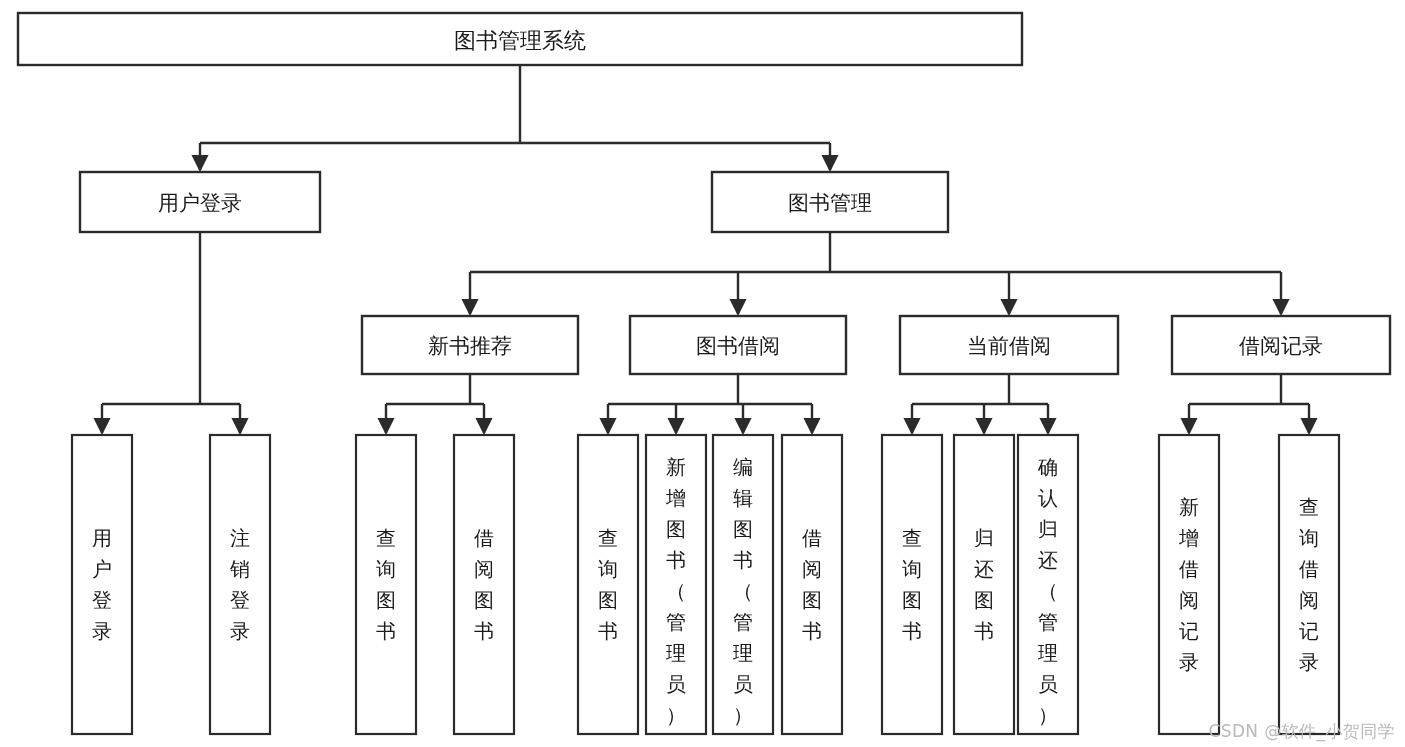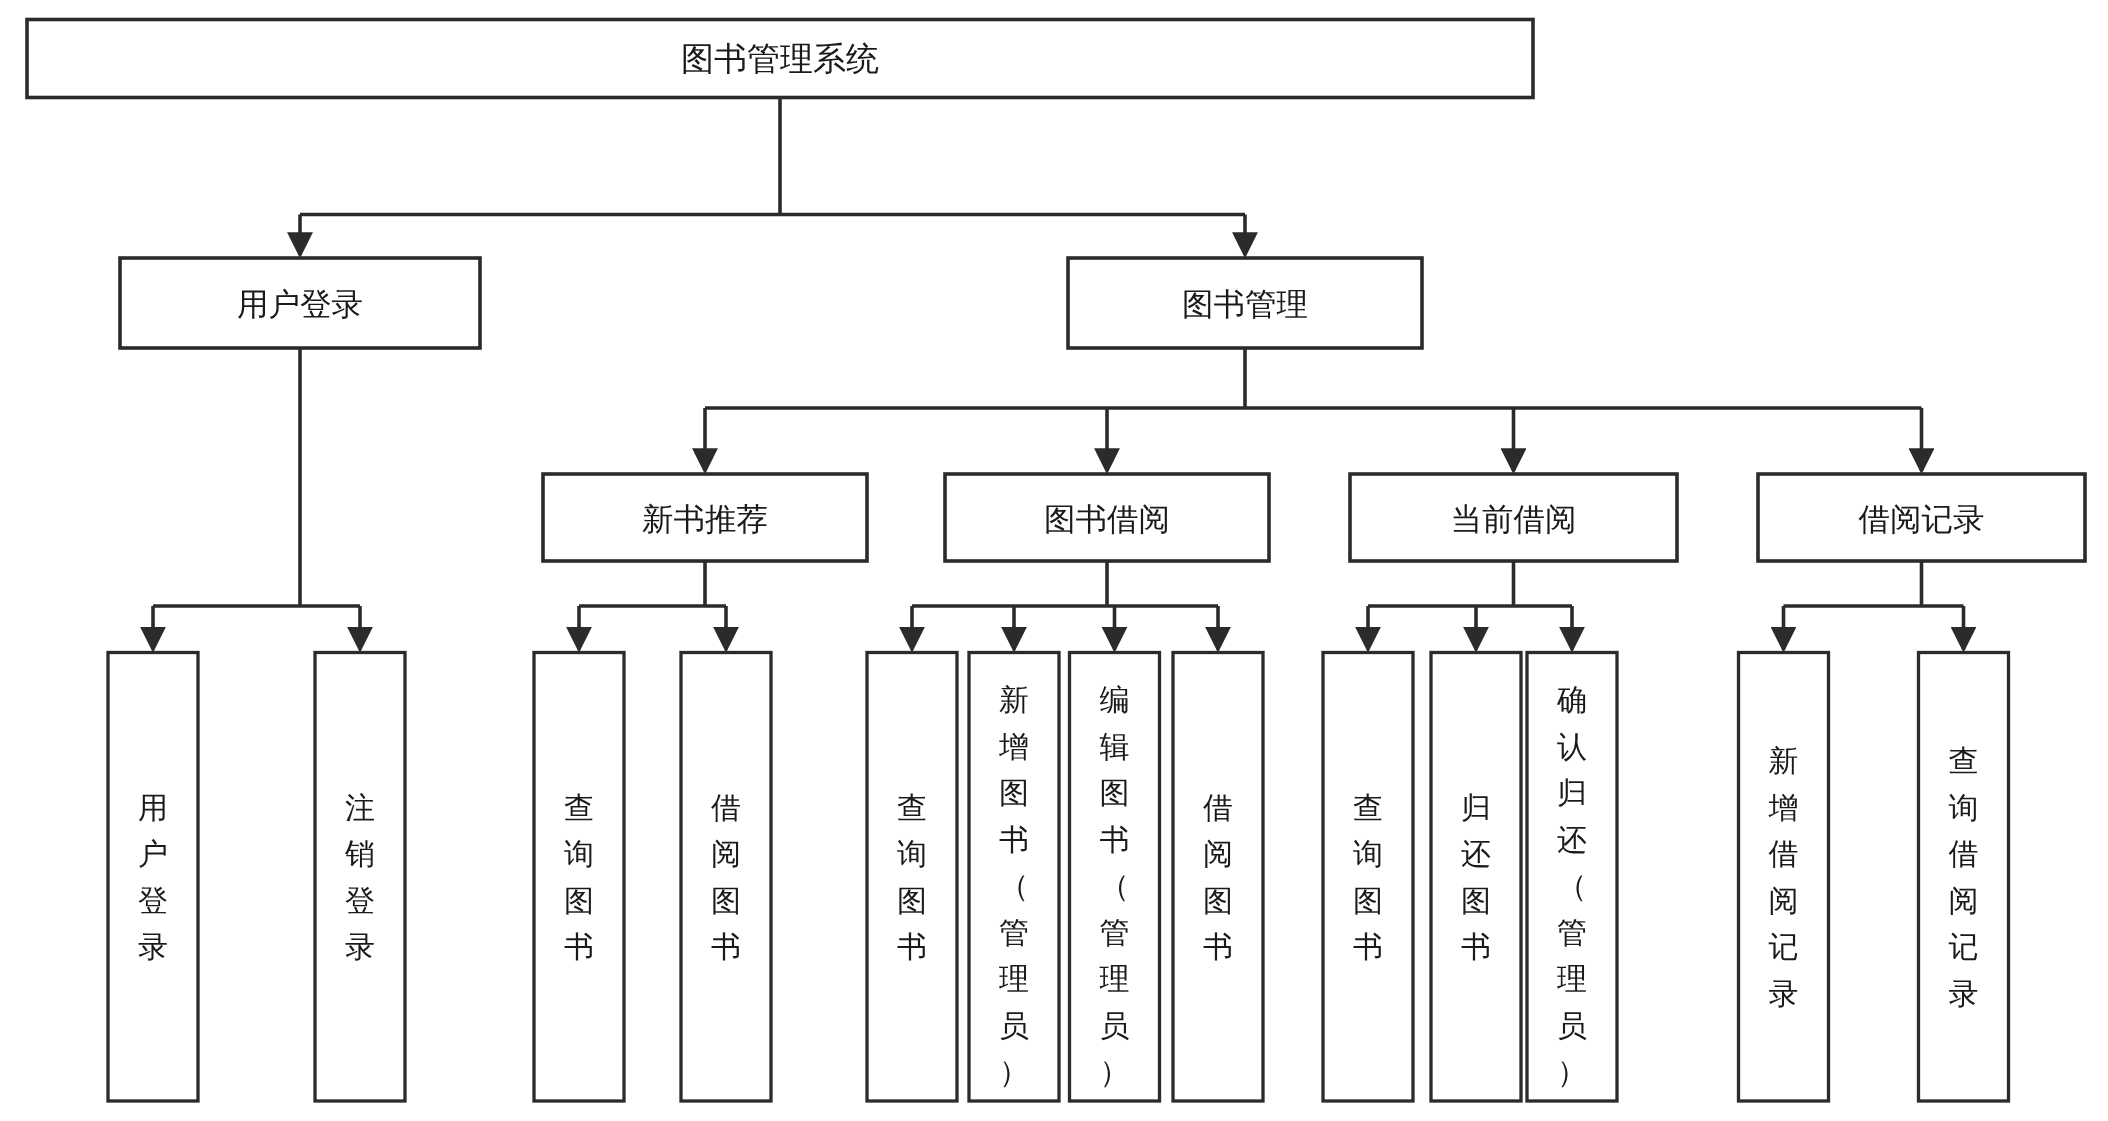--- a/index.html
+++ b/index.html
@@ -237,13 +237,14 @@
           <text x="1309" y="507" dominant-baseline="central" class="vlabel">查</text>
           <text x="1309" y="538" dominant-baseline="central" class="vlabel">询</text>
           <text x="1309" y="569" dominant-baseline="central" class="vlabel">借</text>
           <text x="1309" y="600" dominant-baseline="central" class="vlabel">阅</text>
           <text x="1309" y="631" dominant-baseline="central" class="vlabel">记</text>
           <text x="1309" y="662" dominant-baseline="central" class="vlabel">录</text>
         </g>
       </g>
   </svg>
 
+  <div class="watermark">CSDN @软件_小贺同学</div>
 </div>
 
 </body></html>

